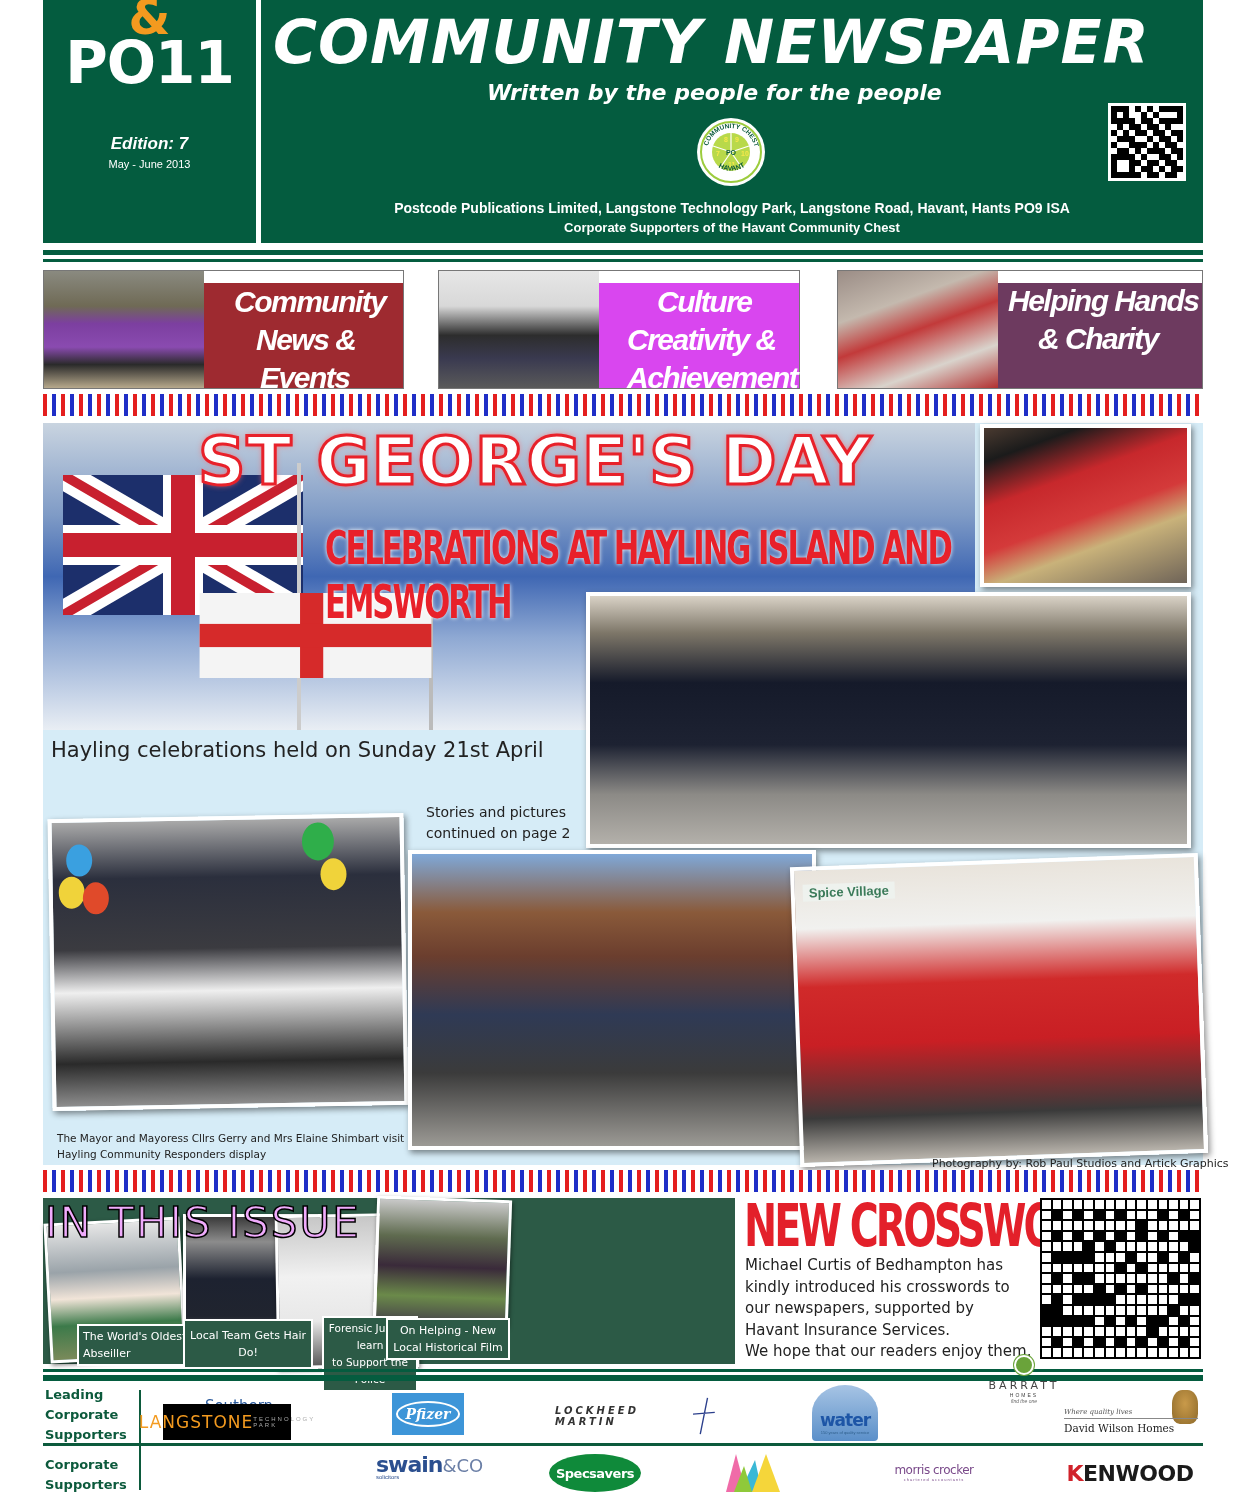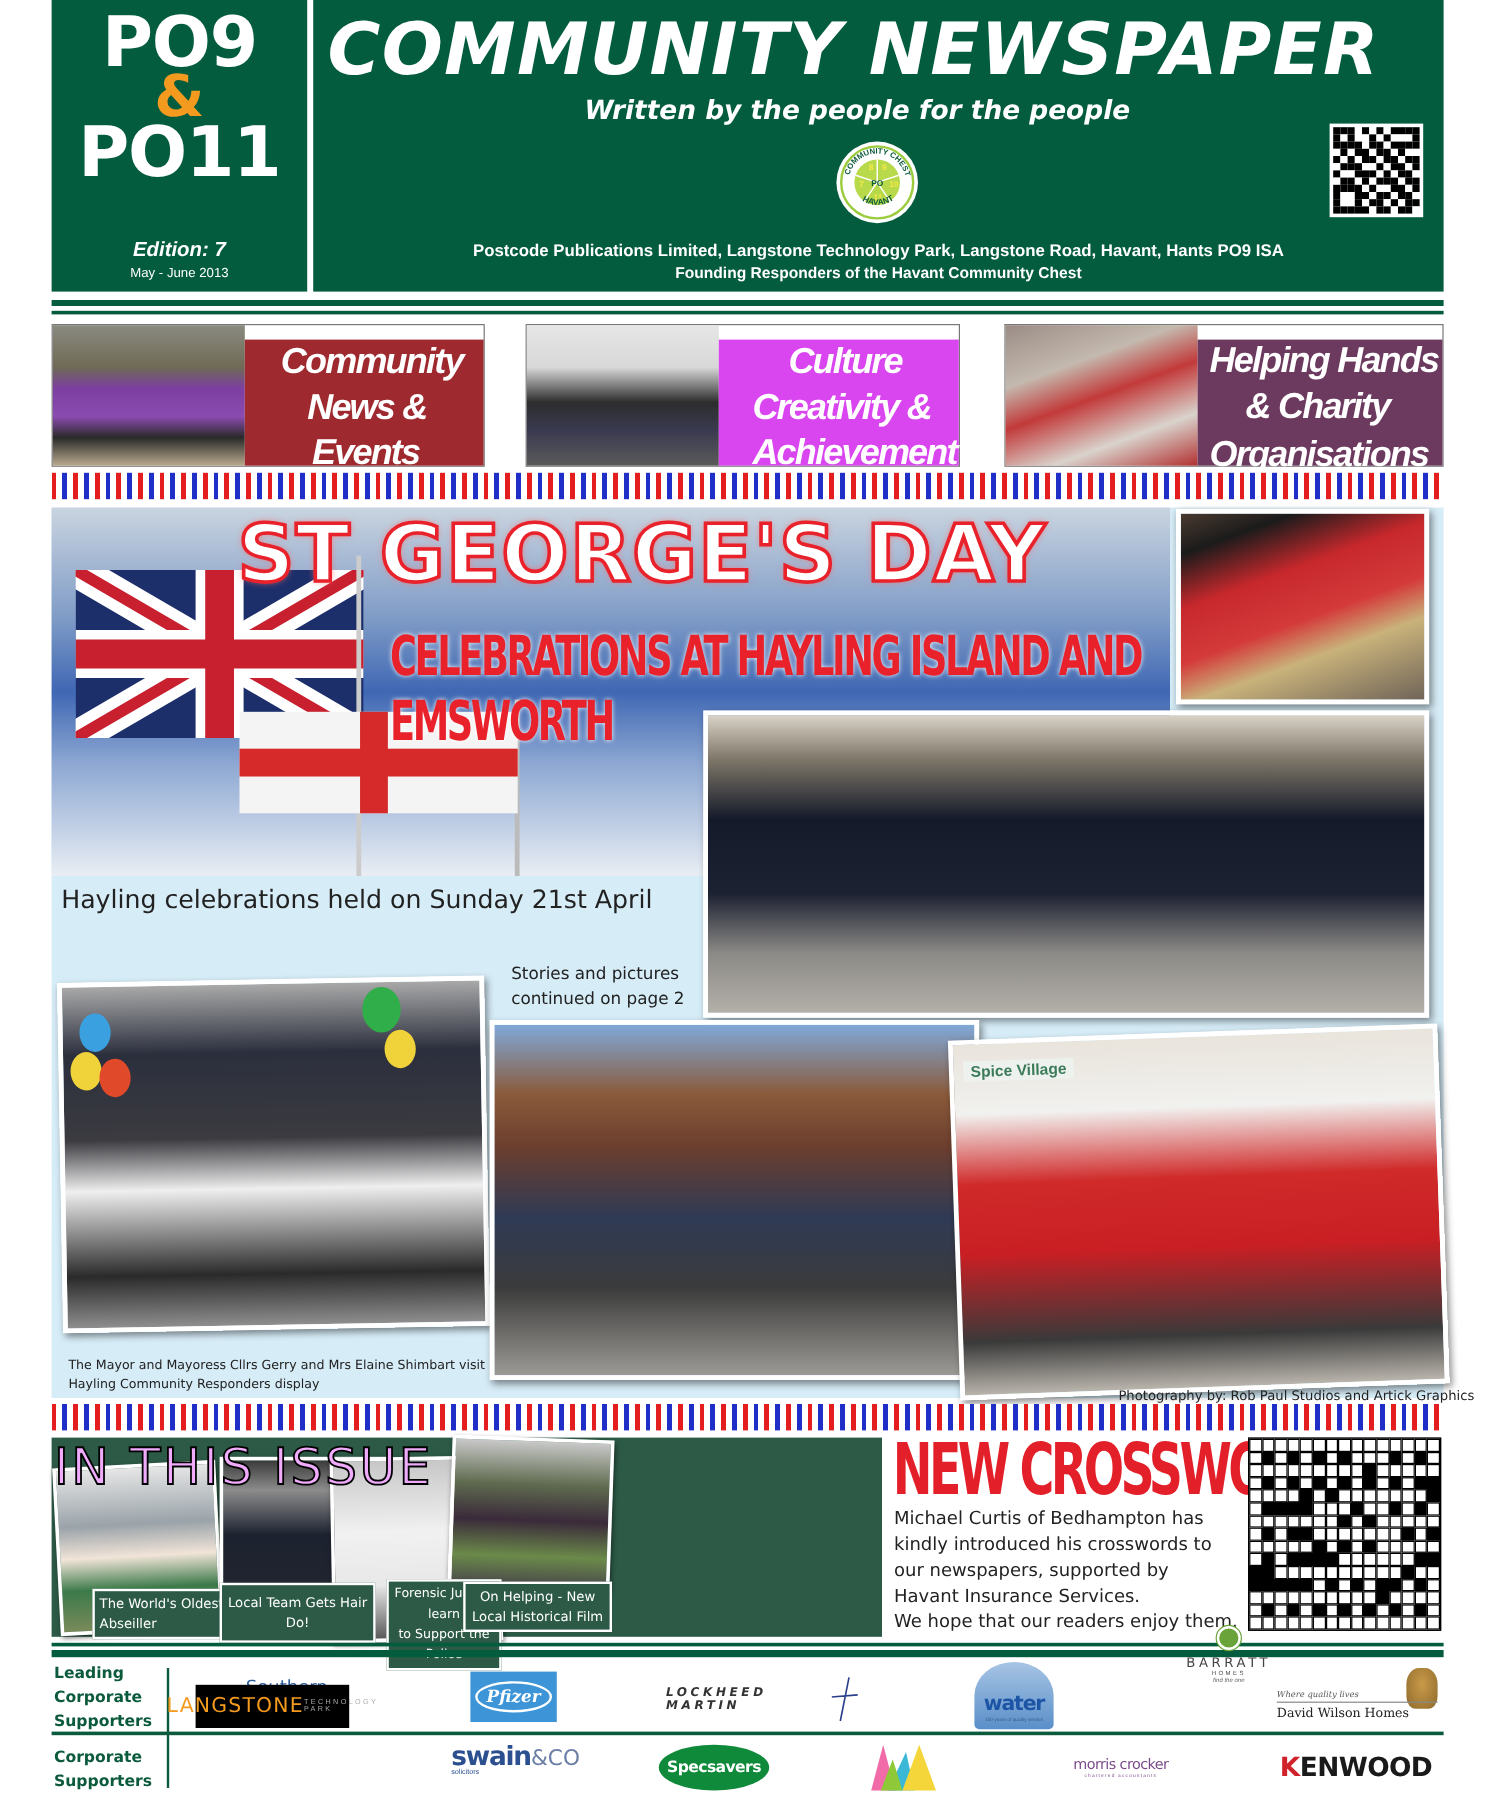--- a/index.html
+++ b/index.html
@@ -49,21 +49,20 @@
   .cw-grid span { background: #fff; border: 0.5px solid #000; }
   .cw-grid span.b { background: #000; }
   
   .sp-label { font-family: "DejaVu Sans", sans-serif; font-weight: bold; font-size: 13px; color: #0c5a3c; line-height: 20px; }
   .logo { display: flex; align-items: center; justify-content: center; }
 </style>
 </head>
 <body>
 
 <div id="masthead-left" class="abs">
-  <div class="po-big" style="margin-top:6px;">PO9</div>
   <div class="amp">&amp;</div>
   <div class="po-big">PO11</div>
   <div class="edition" style="margin-top:42px;">Edition: 7</div>
   <div class="date" style="margin-top:4px;">May - June 2013</div>
 </div>
 
 <div id="masthead-right" class="abs">
   <div class="title abs" style="left:12px; top:8px;">COMMUNITY NEWSPAPER</div>
   <div class="tagline abs" style="left:226px; top:80px;">Written by the people for the people</div>
 
@@ -233,21 +232,21 @@
         <span class="w"></span>
         <span></span>
         <span></span>
         <span class="w"></span>
         <span></span>
         <span></span>
         <span class="w"></span>
     </div>
   </div>
   <div class="addr abs" style="left:0; width:942px; top:200px;">Postcode Publications Limited, Langstone Technology Park, Langstone Road, Havant, Hants PO9 ISA</div>
-  <div class="addr abs" style="left:0; width:942px; top:220px; font-size:13px;">Founding Responders of the Havant Community Chest</div>
+  <div class="addr abs" style="left:0; width:942px; top:220px; font-size:13px;">Corporate Supporters of the Havant Community Chest</div>
 </div>
 
 <div class="abs rule-thick" style="left:43px; top:250px; width:1160px;"></div>
 <div class="abs rule-thin" style="left:43px; top:259px; width:1160px;"></div>
 
 <div class="abs cat" style="left:43px; width:361px;">
   <div class="photo" style="background: linear-gradient(180deg,#8a8a80 0%,#6f6a55 30%,#7c3fa0 45%,#8a4bb0 65%,#2a2a2a 80%,#b7a98c 100%);"></div>
   <div class="label" style="background:#9e2a30; padding-left:30px;">
     <div>Community</div>
     <div style="padding-left:22px;">News &amp;</div>
@@ -262,21 +261,20 @@
     <div>Creativity &amp;</div>
     <div style="padding-left:-4px;">Achievement</div>
   </div>
 </div>
 
 <div class="abs cat" style="left:837px; width:366px;">
   <div class="photo" style="background: linear-gradient(160deg,#9b8d86 0%,#c4b9ae 30%,#c23a3a 50%,#d9d3cc 75%,#b23030 100%);"></div>
   <div class="label" style="background:#6d3a5f; padding-left:10px;">
     <div style="line-height:36px;">Helping Hands</div>
     <div style="padding-left:30px; line-height:40px;">&amp; Charity</div>
-    <div style="line-height:40px;">Organisations</div>
   </div>
 </div>
 
 <div class="abs stripes" style="left:43px; top:394px; width:1160px;"></div>
 
 <div id="hero" class="abs"></div>
 <div class="abs hero-sky">
 
   <svg class="abs" style="left:20px; top:52px;" width="240" height="140" viewBox="0 0 60 35">
     <rect width="60" height="35" fill="#1c2f6b"></rect>

